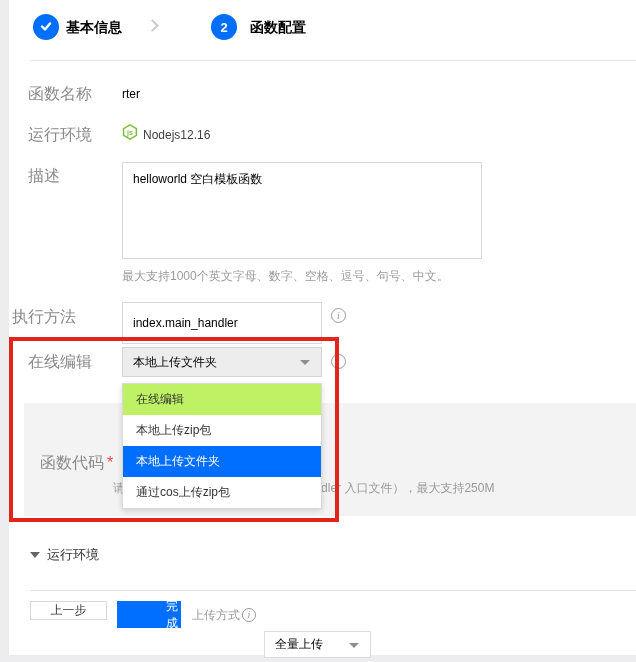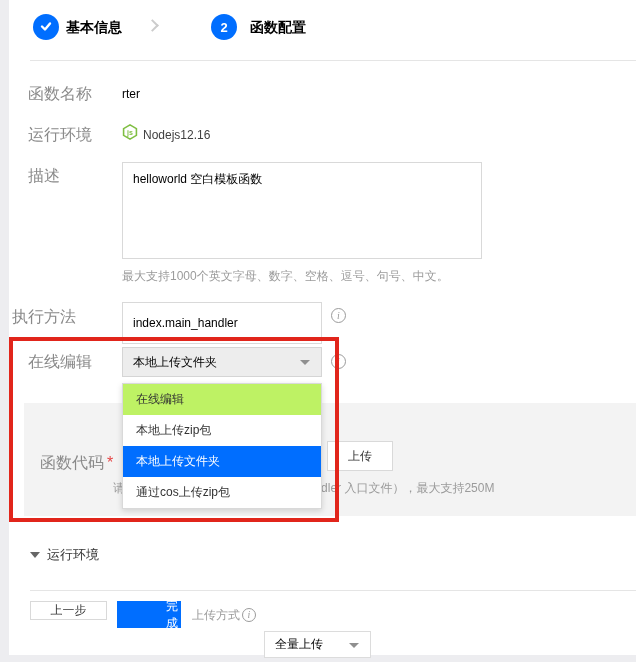--- a/index.html
+++ b/index.html
@@ -163,23 +163,20 @@
   </div>
   <div class="abs info-circle" style="left:322px; top:354px;">
       <span>i</span>
     </div>
 
   <div class="abs gray-section" style="left:15px; top:403px; width:612px; height:113px;">
     <div class="abs field-label" style="left:16px; top:52px;">
       <span>函数代码</span><span class="required-star">*</span>
     </div>
     <input class="abs text-input" style="left: 98px; top: 38px; width: 200px; height: 30px;" value="">
-    <div class="abs btn" style="left:303px; top:38px; width:66px; height:30px;">
-      <span>上传</span>
-    </div>
     <div class="abs hint" style="left:89px; top:77px;">请选择文件夹（需包含 index.main_handler 入口文件），最大支持250M</div>
   </div>
 
   <div class="abs dropdown-list" style="left:113px; top:383px; width:200px;">
     <div class="dropdown-item hovered">在线编辑</div>
     <div class="dropdown-item">本地上传zip包</div>
     <div class="dropdown-item selected">本地上传文件夹</div>
     <div class="dropdown-item">通过cos上传zip包</div>
   </div>
 

